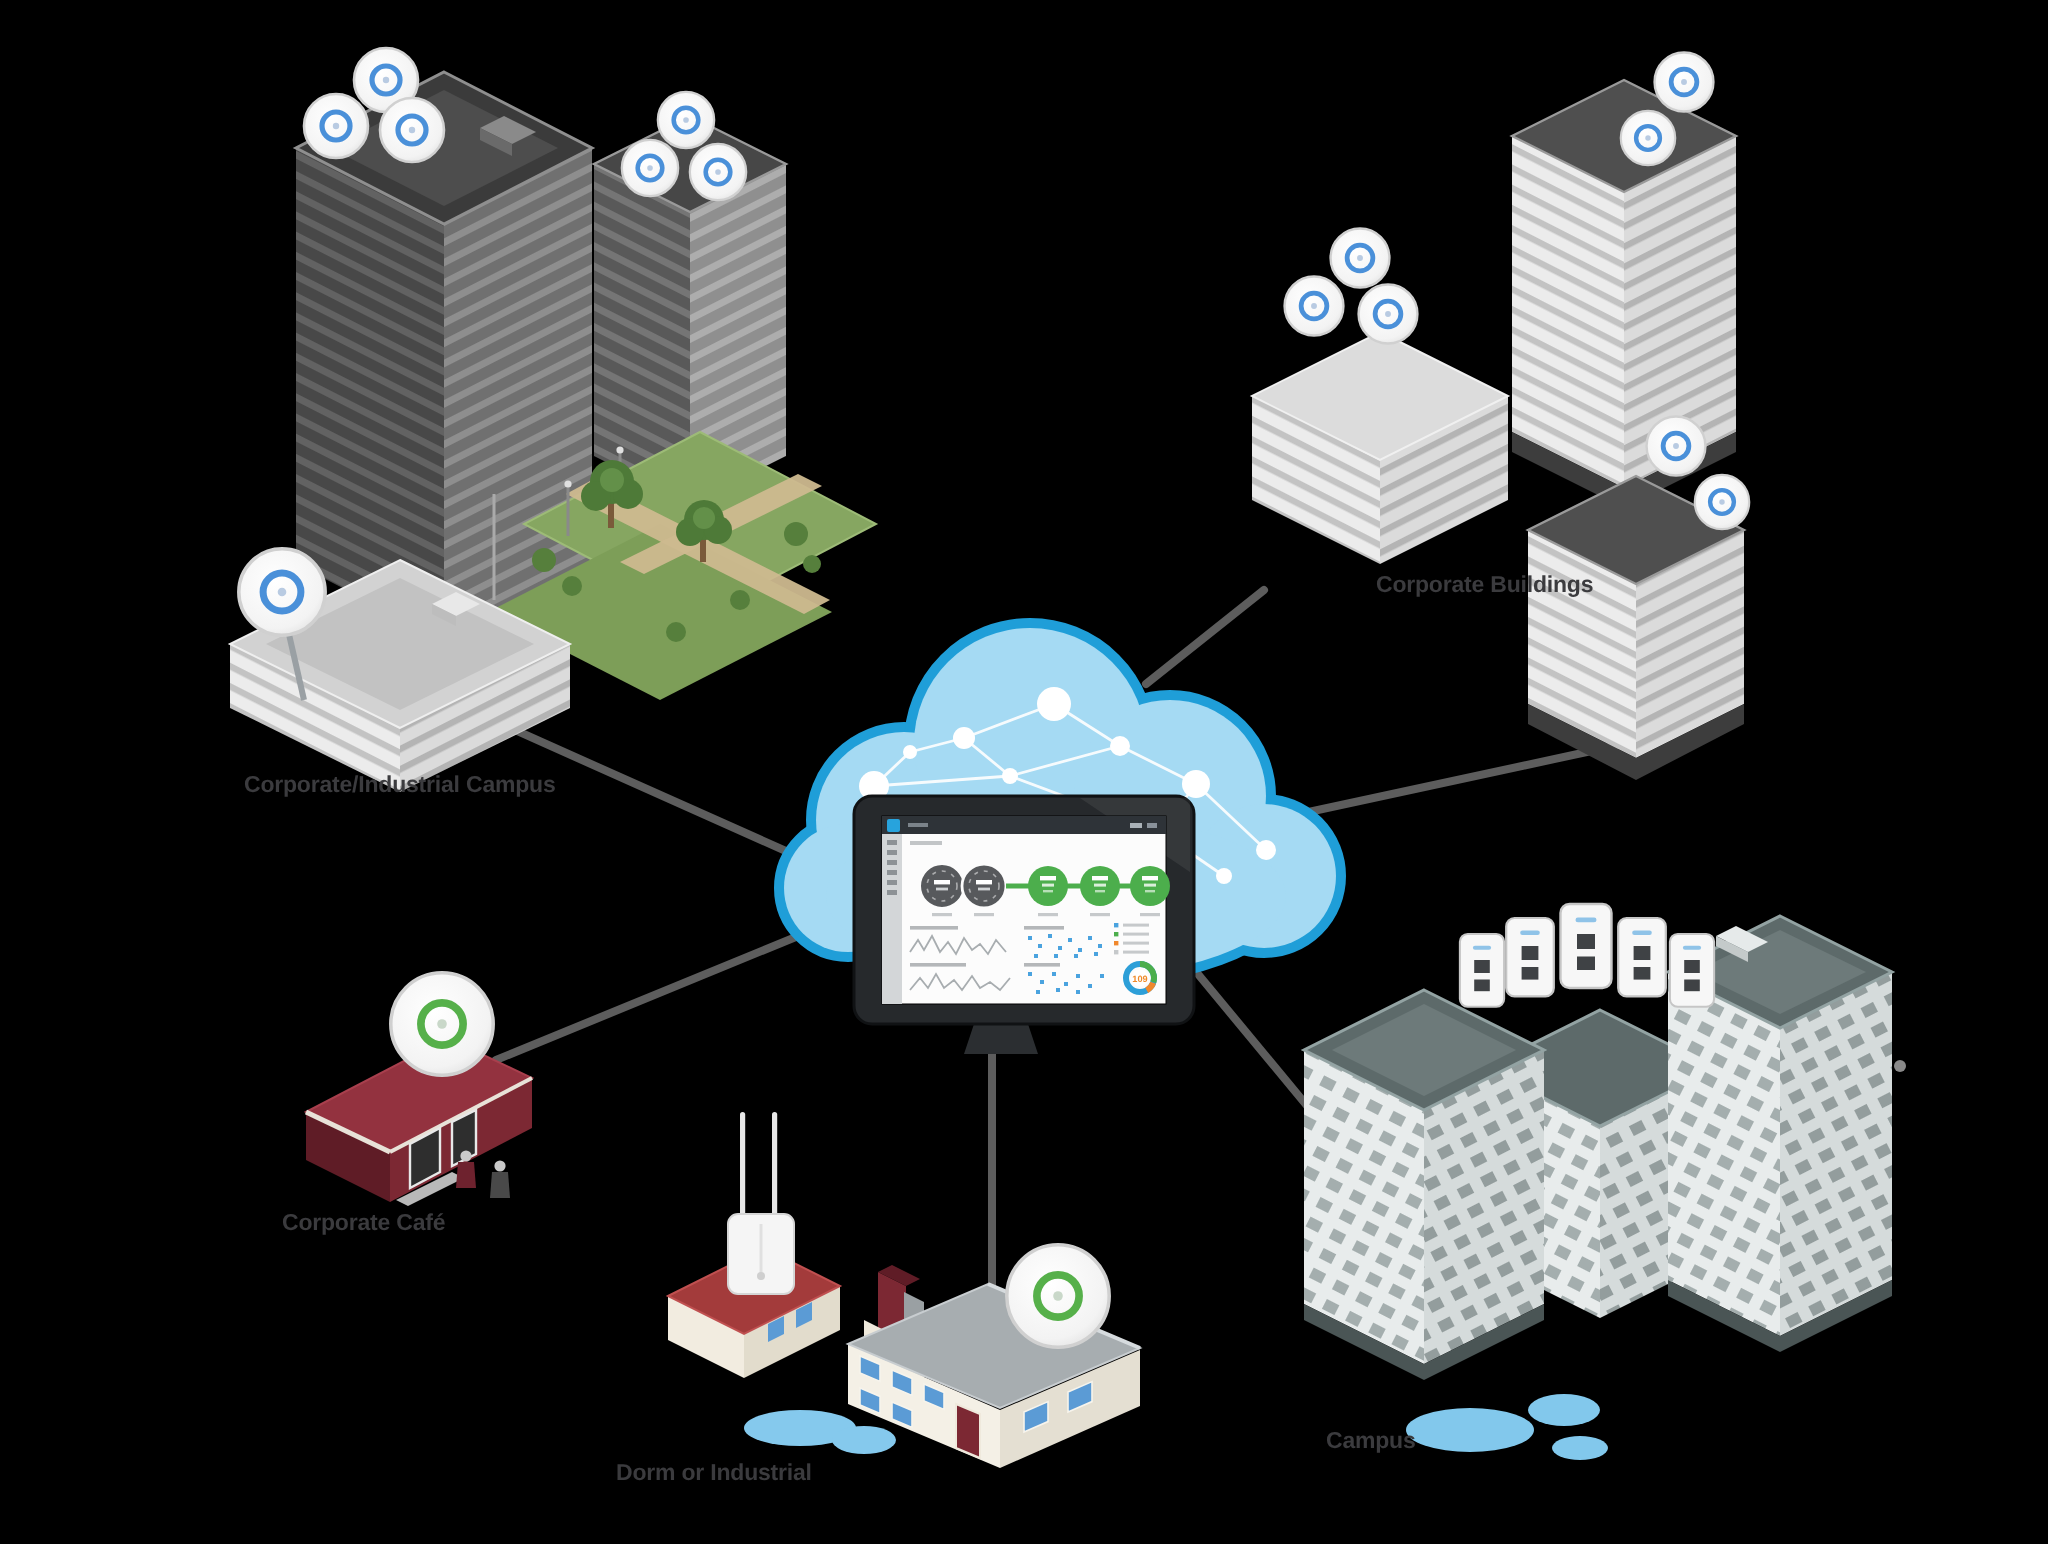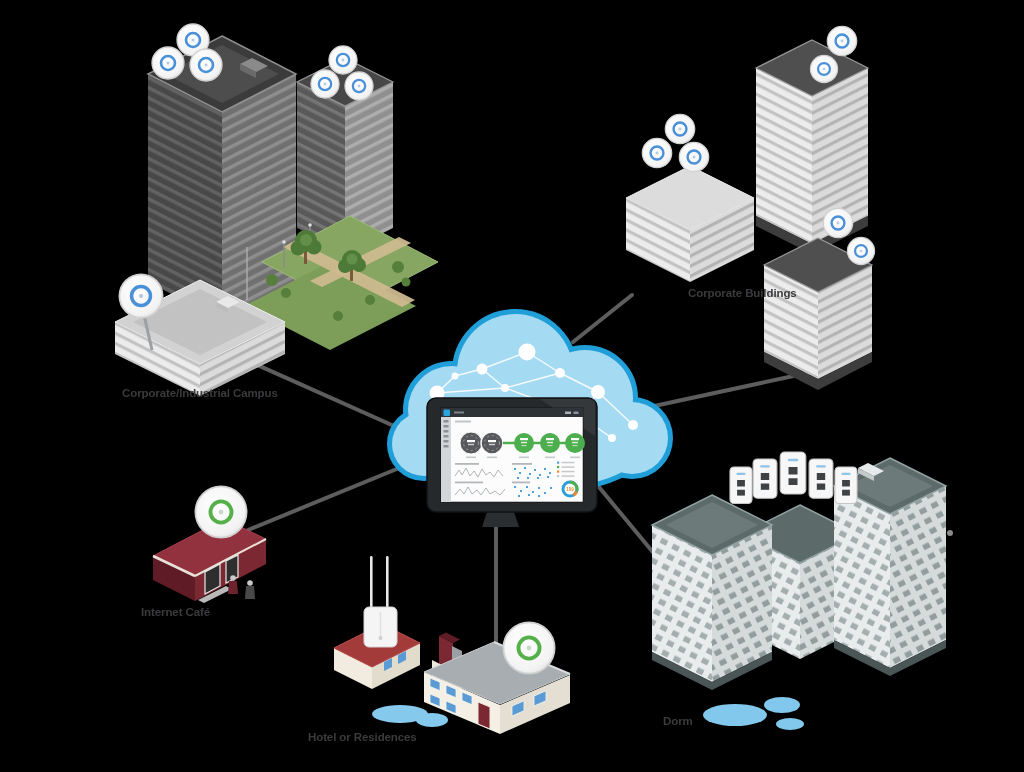--- a/index.html
+++ b/index.html
@@ -420,16 +420,16 @@
         <circle cx="570" cy="489" r="4.3" fill="#ffffff"></circle>
         <text x="570" y="490.8" text-anchor="middle" font-size="4.6" font-weight="bold" fill="#ef8a2a">109</text>
       </g>
     </g>
   </g>
 </g>
 </svg>
 
 <div class="site-label" style="left:122px;top:387px;">Corporate/Industrial Campus</div>
 <div class="site-label" style="left:640px;top:287px;margin-left:48px;">Corporate Buildings</div>
-<div class="site-label" style="left:141px;top:606px;">Internet Café</div>
-<div class="site-label" style="left:308px;top:731px;">Hotel or Residences</div>
-<div class="site-label" style="left:663px;top:715px;">Dorm</div>
+<div class="site-label" style="left:141px;top:606px;">Corporate Café</div>
+<div class="site-label" style="left:308px;top:731px;">Dorm or Industrial</div>
+<div class="site-label" style="left:663px;top:715px;">Campus</div>
 </div>
 
 </body></html>

